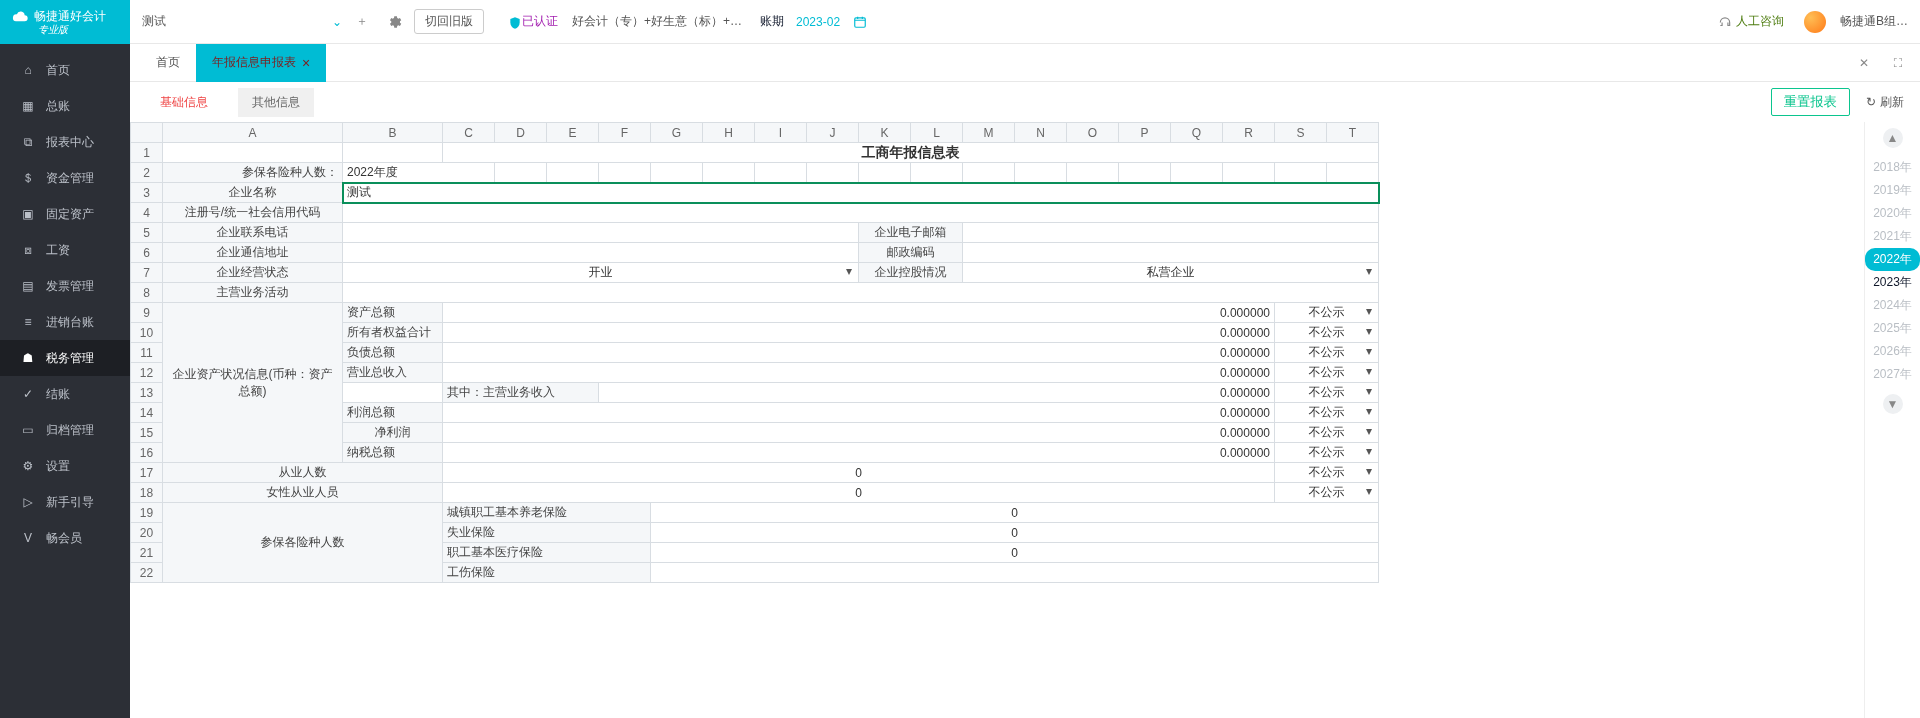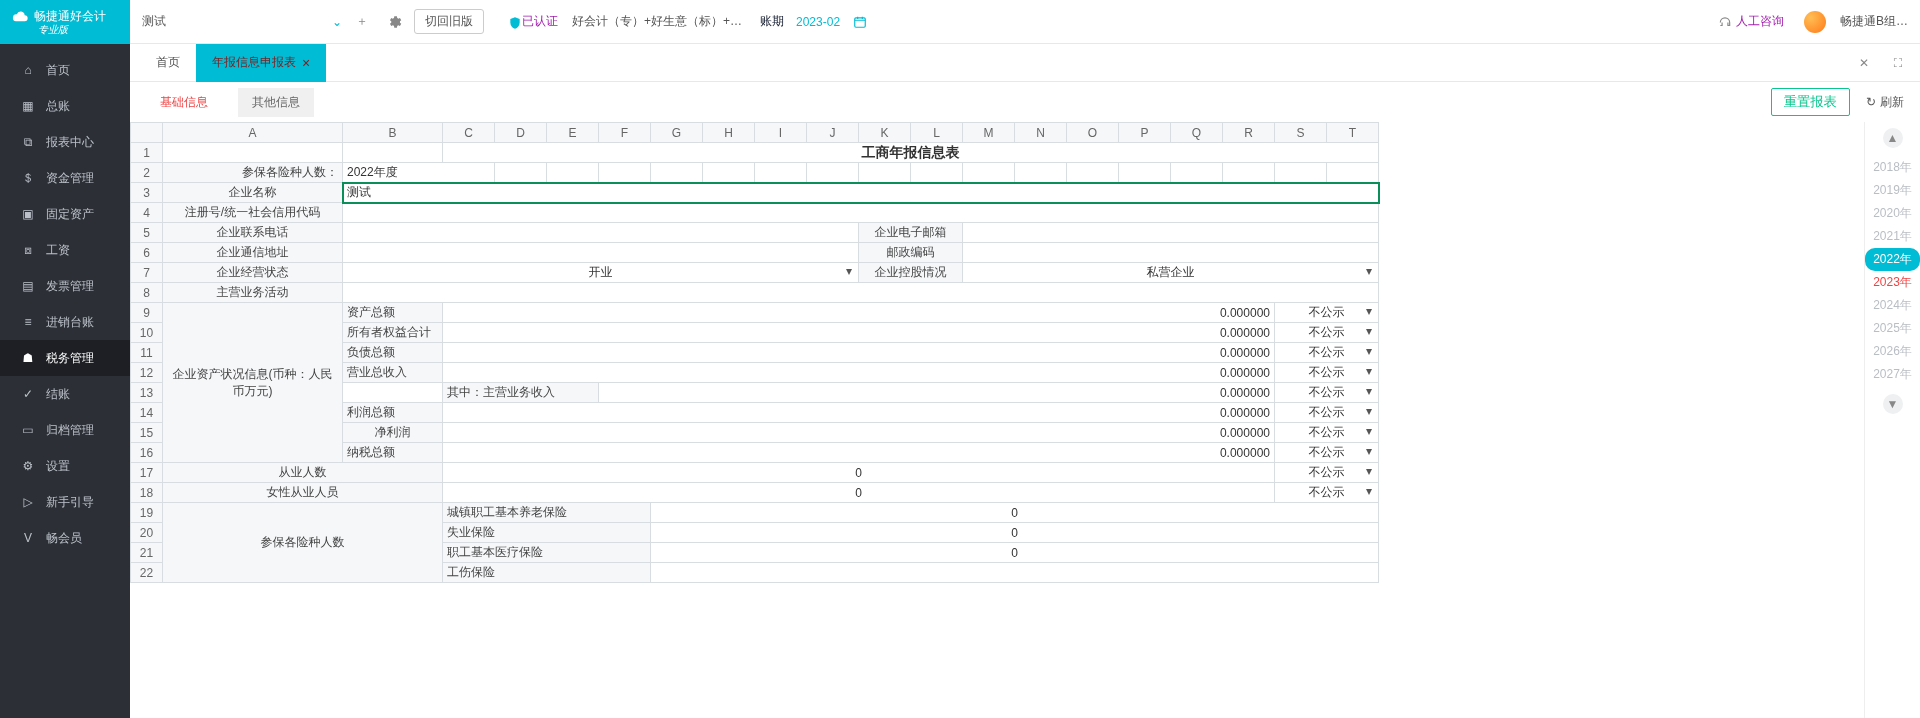--- a/index.html
+++ b/index.html
@@ -22,21 +22,21 @@
 .topbar { height: 44px; display: flex; align-items: center; padding: 0 12px; border-bottom: 1px solid #e8e8e8; gap: 8px; }
 .org-select { flex: 0 0 200px; display: flex; align-items: center; gap: 6px; color: #555; }
 .org-name { flex: 1; }
 .icon-btn { width: 24px; height: 24px; display: inline-flex; align-items: center; justify-content: center; color: #888; cursor: pointer; }
 .old-ver-btn { border: 1px solid #ccc; border-radius: 3px; padding: 3px 10px; color: #555; cursor: pointer; font-size: 12px; }
 .cert-badge { color: #a21caf; display: inline-flex; align-items: flex-end; margin-left: 16px; }
 .product-name { color: #555; margin-left: 6px; }
 .period-label { color: #0f172a; margin-left: 10px; }
 .period-val { color: #00bcd4; margin-left: 4px; }
 .topbar-spacer { flex: 1; }
-.support { display: inline-flex; align-items: center; gap: 4px; color: #a21caf; cursor: pointer; justify-content: flex-end; }
+.support { display: inline-flex; align-items: center; gap: 4px; color: #4d7c0f; cursor: pointer; justify-content: flex-end; }
 .avatar { width: 22px; height: 22px; border-radius: 50%; background: radial-gradient(circle at 30% 30%, #ffbe55, #ff7a18); margin-left: 12px; }
 
 
 .tabsrow { height: 38px; display: flex; align-items: center; border-bottom: 1px solid #e8e8e8; padding-left: 10px; }
 .page-tab { padding: 0 16px; height: 38px; display: inline-flex; align-items: center; gap: 6px; cursor: pointer; color: #555; }
 .page-tab.active { background: #00bcd4; color: #7f1d1d; }
 .tab-close { font-size: 14px; }
 .tabsrow-spacer { flex: 1; }
 .tabsrow-right { display: flex; align-items: center; gap: 10px; padding-right: 10px; }
 
@@ -62,21 +62,21 @@
 td.center { text-align: center; }
 td.right { text-align: right; }
 td.sel { outline: 2px solid #0a8f5b; outline-offset: -1px; }
 .dd { text-align: center; position: relative; }
 .dd::after { content: "▾"; position: absolute; right: 6px; color: #555; }
 
 
 .yearstrip { width: 56px; border-left: 1px solid #eee; display: flex; flex-direction: column; align-items: center; padding-top: 6px; gap: 8px; }
 .year-item { font-size: 12px; color: #b9bec4; padding: 3px 8px; border-radius: 10px; cursor: pointer; }
 .year-item.on { background: #00bcd4; color: #fff; }
-.year-item.bold { color: #ef4444; }
+.year-item.bold { color: #0f172a; }
 .chev { width: 20px; height: 20px; border-radius: 50%; background: #eef0f2; display: flex; align-items: center; justify-content: center; color: #888; cursor: pointer; }
 
 svg { display: block; }
 </style>
 </head>
 <body>
 
 <div class="app">
 
   <aside class="sidebar">
@@ -332,21 +332,21 @@
                 <td colspan="2" class="lbl">企业控股情况</td>
                 <td colspan="8" class="dd">私营企业</td>
               </tr>
               <tr>
                 <td class="rowhead">8</td>
                 <td class="lbl">主营业务活动</td>
                 <td colspan="19"></td>
               </tr>
               <tr>
                 <td class="rowhead">9</td>
-                <td class="lbl" rowspan="8" style="white-space:normal;line-height:1.4">企业资产状况信息(币种：人民币万元)</td>
+                <td class="lbl" rowspan="8" style="white-space:normal;line-height:1.4">企业资产状况信息(币种：资产总额)</td>
                 <td class="lbl" style="text-align:left">资产总额</td>
                 <td colspan="16" class="right">0.000000</td>
                 <td colspan="2" class="dd">不公示</td>
               </tr>
               <tr>
                 <td class="rowhead">10</td>
                 <td class="lbl" style="text-align:left">所有者权益合计</td>
                 <td colspan="16" class="right">0.000000</td>
                 <td colspan="2" class="dd">不公示</td>
               </tr>

